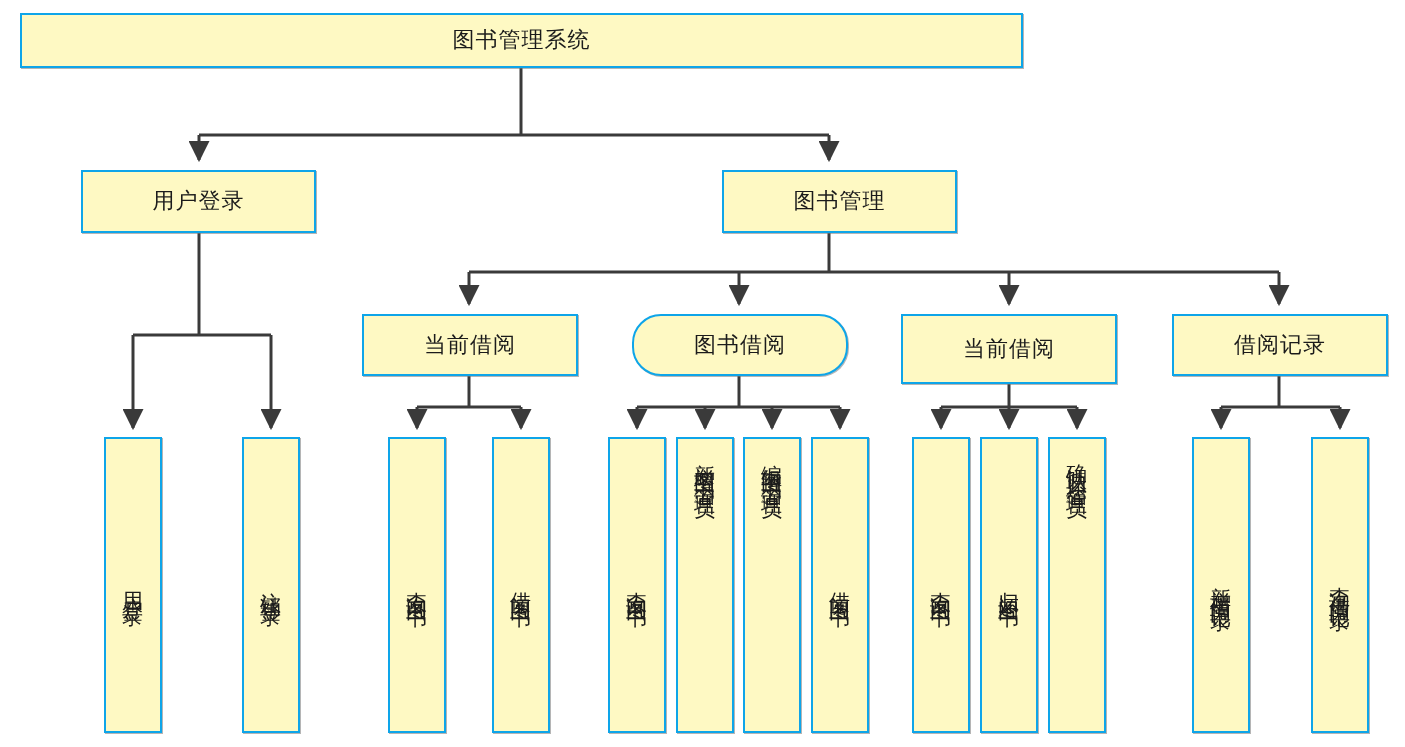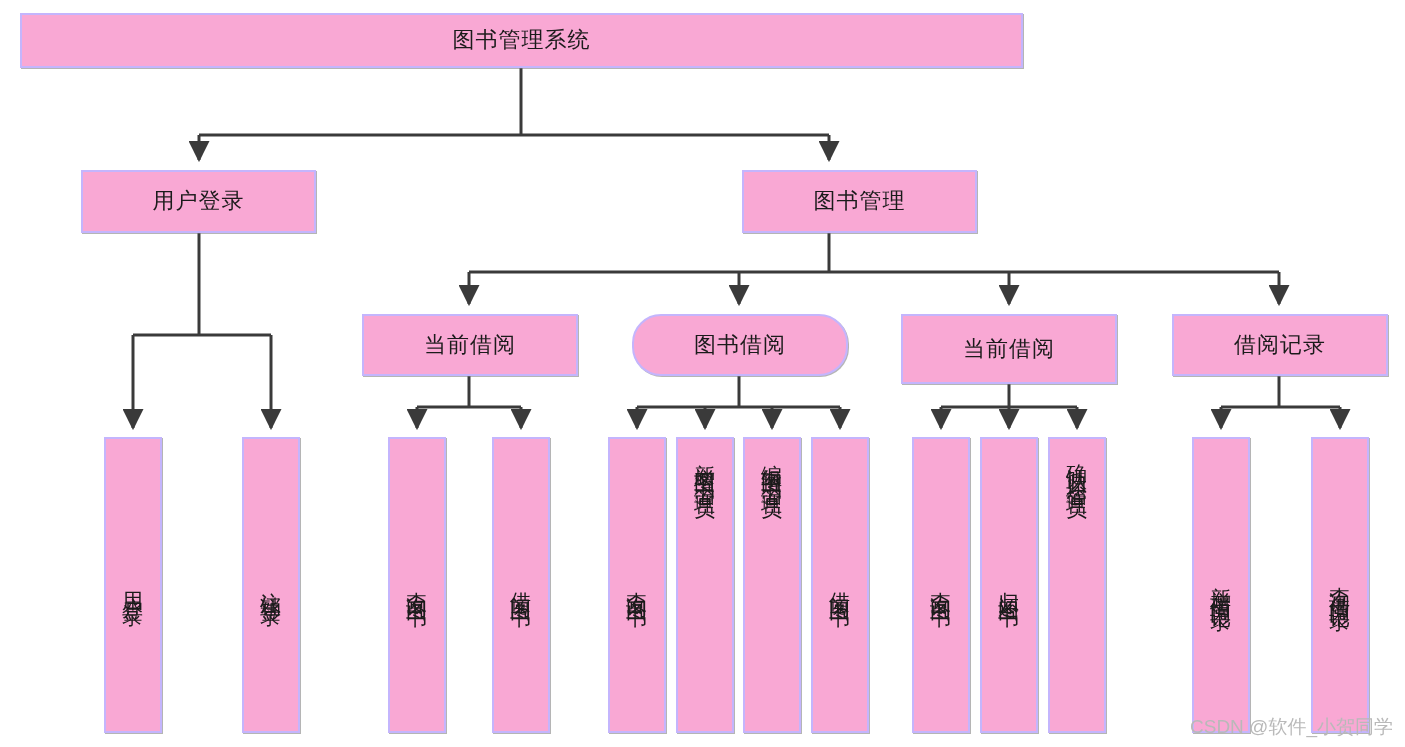--- a/index.html
+++ b/index.html
@@ -22,22 +22,22 @@
     position: absolute;
     left: 0;
     top: 0;
     width: 1405px;
     height: 747px;
     pointer-events: none;
   }
   .node {
     position: absolute;
     box-sizing: border-box;
-    background: #f9a8d4;
-    border: 2px solid #c4b5fd;
+    background: #fef9c3;
+    border: 2px solid #0ea5e9;
     box-shadow: 1px 1px 0 0 rgba(120,120,120,0.55);
     display: flex;
     align-items: center;
     justify-content: center;
     color: #1b1b1b;
     z-index: 2;
   }
   .node .lbl {
     display: block;
     text-align: center;
@@ -135,21 +135,21 @@
   </svg>
 
   <div class="node h-node root" style="left:20px; top:13px; width:1003px; height:55px;">
     <span class="lbl">图书管理系统</span>
   </div>
 
   <div class="node h-node" style="left:81px; top:170px; width:235px; height:63px;">
     <span class="lbl">用户登录</span>
   </div>
 
-  <div class="node h-node" style="left:742px; top:170px; width:235px; height:63px;">
+  <div class="node h-node" style="left:722px; top:170px; width:235px; height:63px;">
     <span class="lbl">图书管理</span>
   </div>
 
   <div class="node h-node" style="left:362px; top:314px; width:216px; height:62px;">
     <span class="lbl">当前借阅</span>
   </div>
 
   <div class="node h-node" style="left:632px; top:314px; width:216px; height:62px;border-radius:29px;">
     <span class="lbl">图书借阅</span>
   </div>
@@ -207,15 +207,14 @@
   </div>
 
   <div class="node v-node centered" style="left:1192px; top:437px; width:58px; height:296px;">
     <span class="lbl">新增借阅记录</span>
   </div>
 
   <div class="node v-node centered" style="left:1311px; top:437px; width:58px; height:296px;">
     <span class="lbl">查询借阅记录</span>
   </div>
 
-  <div class="watermark">CSDN @软件_小贺同学</div>
 
 </div>
 
 </body></html>

